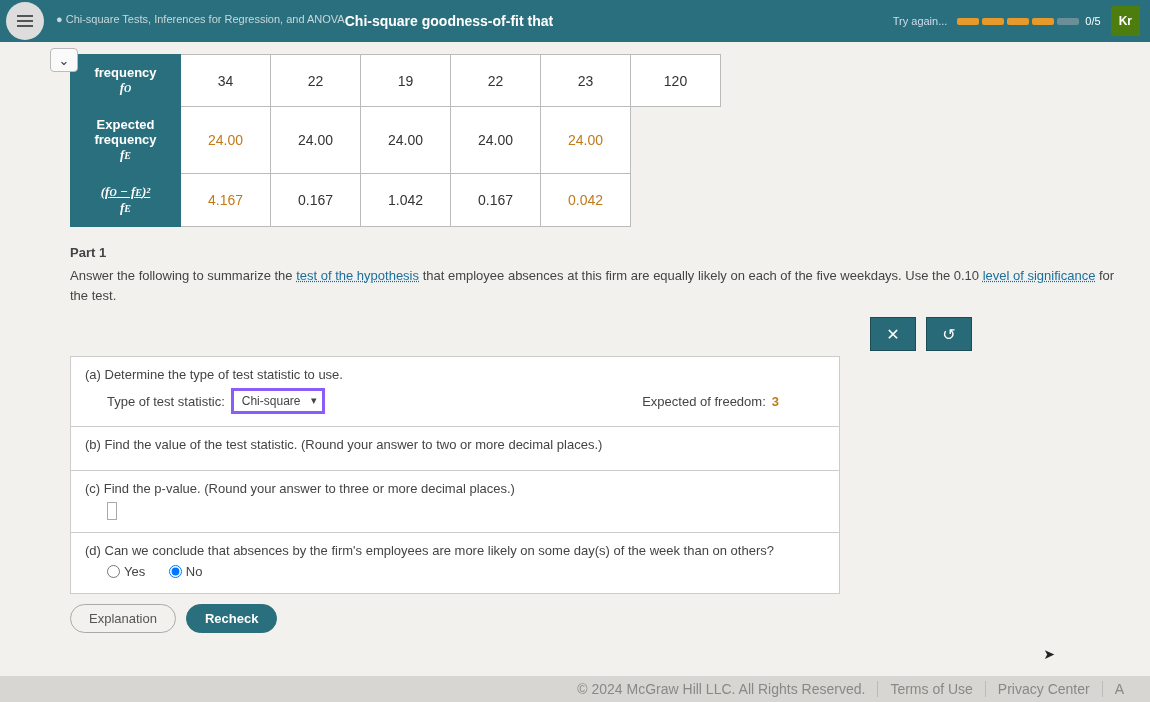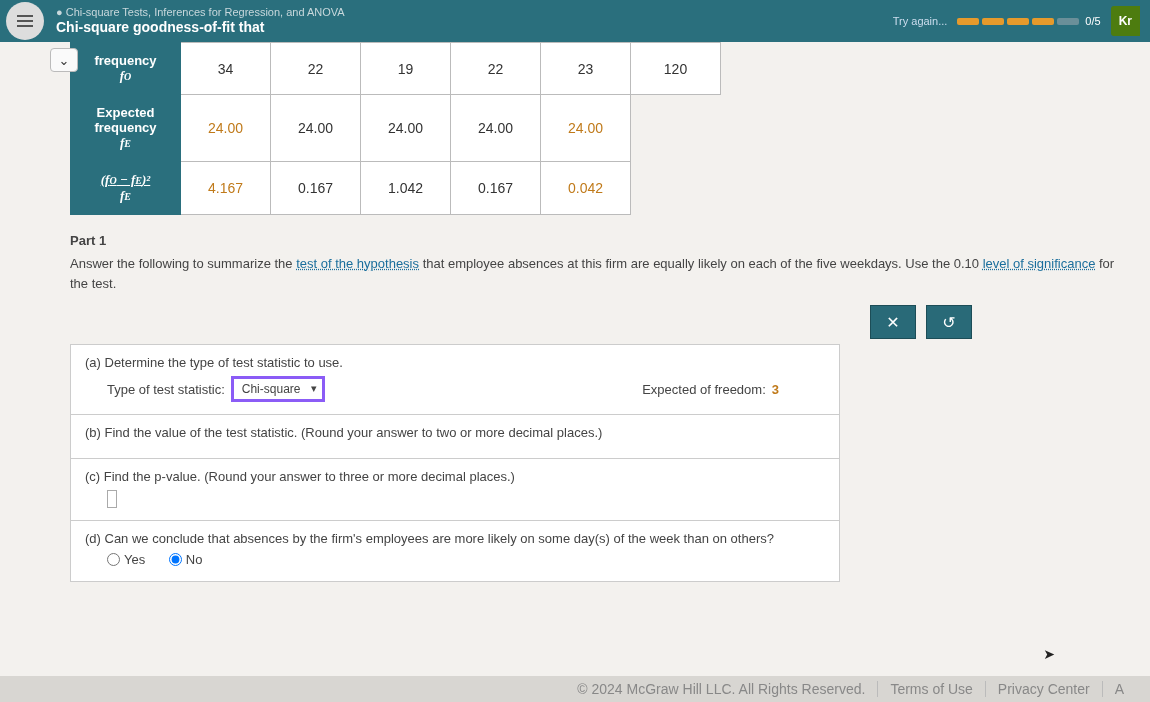--- a/index.html
+++ b/index.html
@@ -24,36 +24,36 @@
   .menu-btn {
     width: 38px; height: 38px;
     background: #ddd;
     border-radius: 50%;
     display: flex; align-items: center; justify-content: center;
     margin: 0 6px;
     cursor: pointer;
   }
   .menu-lines { width: 16px; height: 12px; display:flex; flex-direction:column; justify-content:space-between;}
   .menu-lines span{height:2px;background:#555;display:block;}
-  .breadcrumb-col { display:flex; flex-direction:column; line-height:1.2; flex:1; padding-left:6px;}
+  .breadcrumb-col { display:flex; flex-direction:row; line-height:1.2; flex:1; padding-left:6px;}
   .breadcrumb-top { font-size:11px; color:#c8d8dc;}
   .breadcrumb-main { font-size:14px; font-weight:bold; color:#fff;}
   .tryagain { color:#cde; font-size:11px; margin-right:10px;}
   .progress-blocks { display:flex; gap:3px; align-items:center; margin-right:6px;}
   .pb { width:22px; height:7px; background:#e69a2c; border-radius:2px;}
   .pb.dim{background:#6a8f99;}
   .score { color:#fff; font-size:11px; margin-right:10px;}
   .kr-box { background:#4d7c0f; color:#fff; padding:8px 8px; font-weight:bold; border-radius:3px 0 0 3px;}
   .collapse-btn{
     width:28px;height:24px;background:#fafafa;border:1px solid #bbb;border-radius:4px;
     display:flex;align-items:center;justify-content:center;margin-left:8px;position:absolute;top:48px;left:42px;
     cursor:pointer;
   }
   .main-area {
-    padding: 0 18px 0 70px;
+    padding: 12px 18px 0 70px;
     height: calc(100% - 42px - 26px);
     overflow: hidden;
     background:#f3f1ee;
   }
   table.calc {
     border-collapse: collapse;
     margin-top: 0;
   }
   table.calc th {
     background:#2a6f7d; color:#fff; text-align:center; font-weight:bold;
@@ -224,20 +224,24 @@
             <span>No</span>
           </label>
       </div>
     </div>
     <div class="side-btns">
       <div class="tealbtn">✕</div>
       <div class="tealbtn">↺</div>
     </div>
   </div>
 
+  <div class="bottom-actions">
+    <div class="btn-pill">Explanation</div>
+    <div class="btn-pill primary">Recheck</div>
+  </div>
 
 </div>
 
 <div class="cursor-arrow">➤</div>
 
 <div class="footer">
   <span>© 2024 McGraw Hill LLC. All Rights Reserved.</span>
   <span>Terms of Use</span>
   <span>Privacy Center</span>
   <span>A</span>

